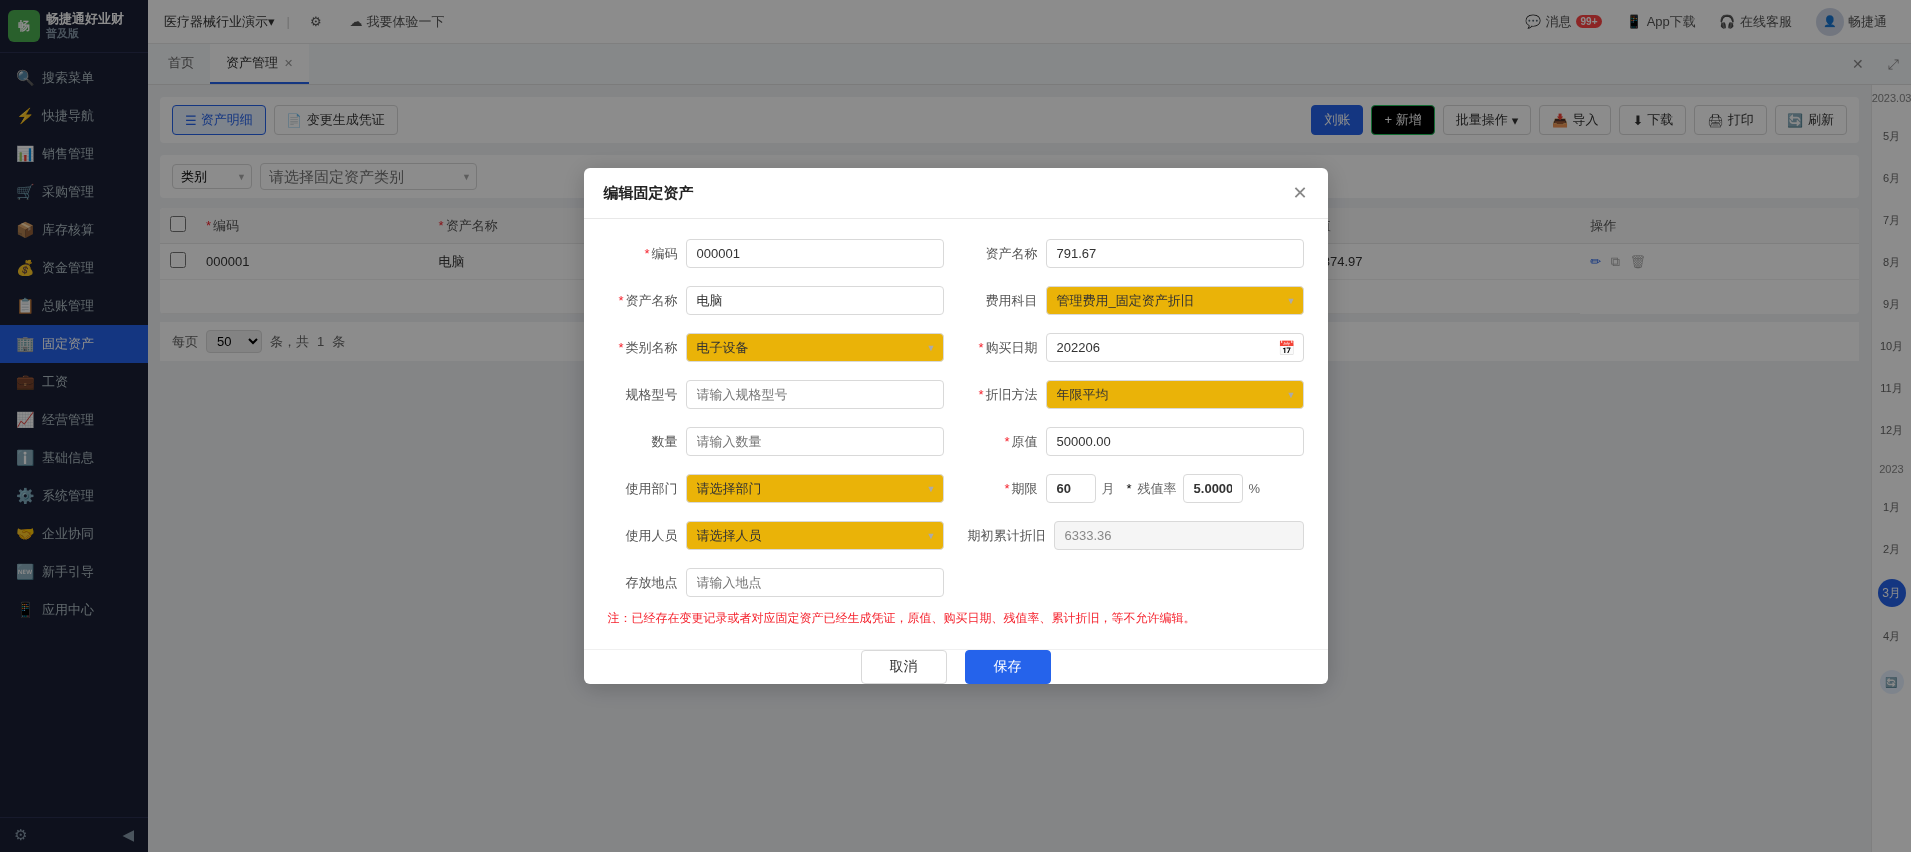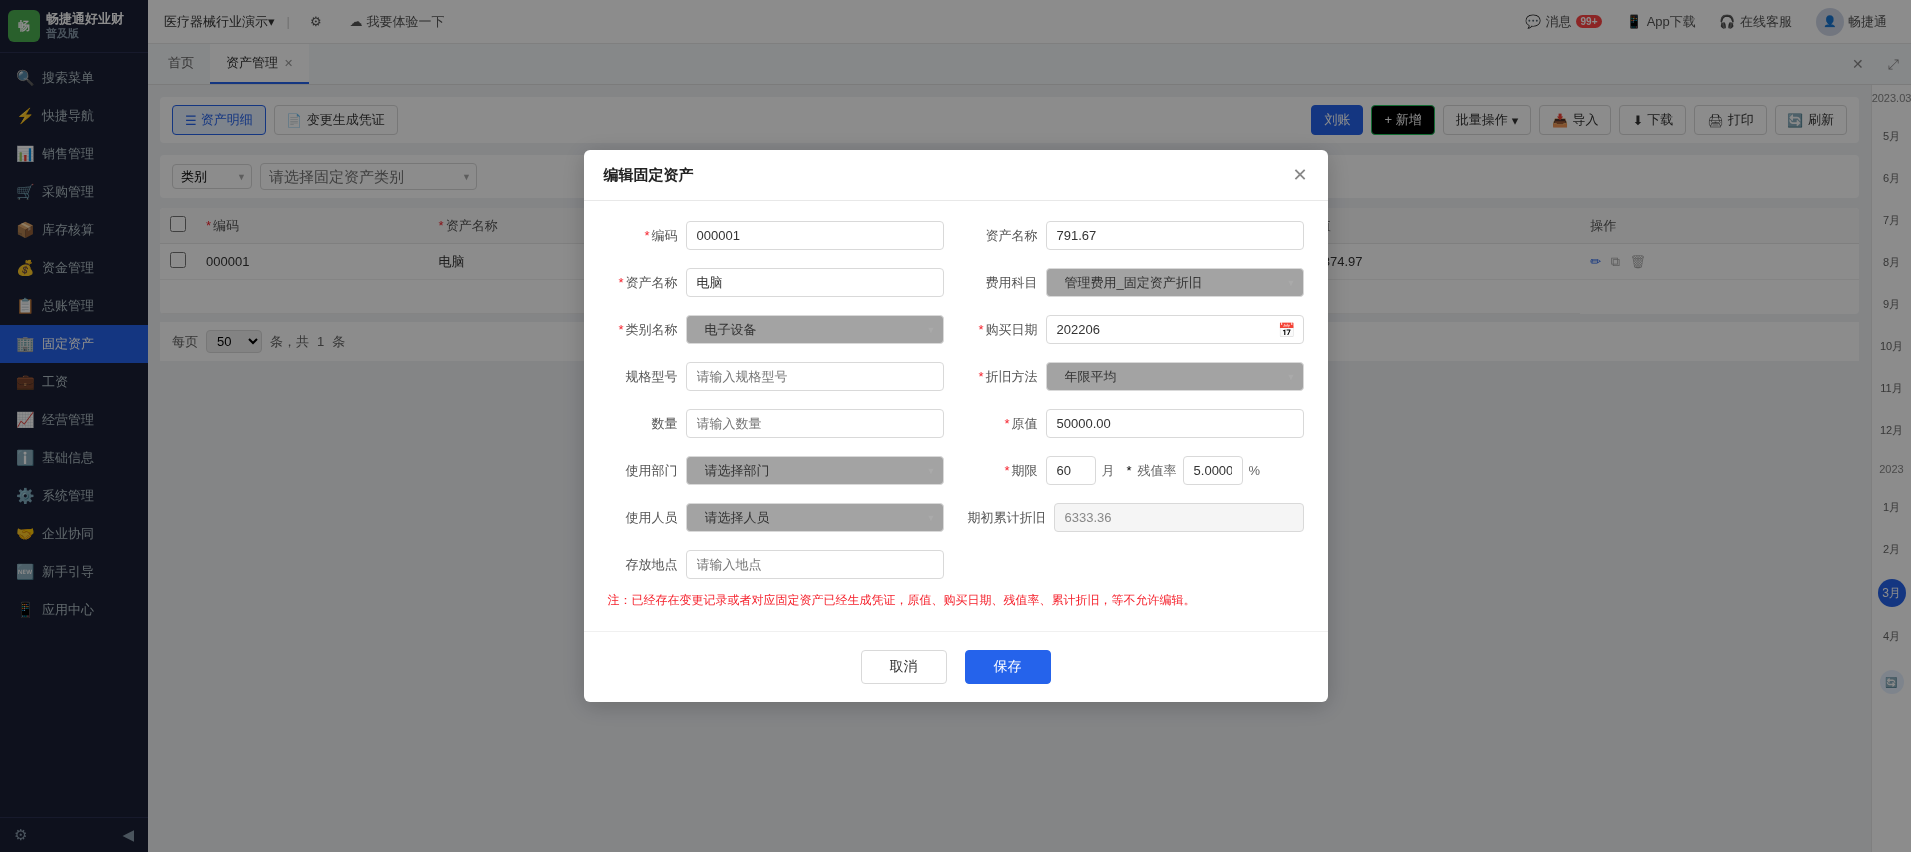--- a/index.html
+++ b/index.html
@@ -321,21 +321,21 @@
       padding: 14px 20px;
       border-bottom: 1px solid #e8e8e8;
     }
     .modal-title { font-size: 15px; font-weight: 600; color: #222; }
     .modal-close { cursor: pointer; color: #888; font-size: 18px; }
     .modal-body { padding: 20px 24px; }
     .modal-footer {
       display: flex;
       justify-content: center;
       gap: 18px;
-      padding: 18px 24px;
+      padding: 0 24px;
       border-top: 1px solid #f0f0f0;
     }
 
     
     .form-grid {
       display: grid;
       grid-template-columns: 1fr 1fr;
       gap: 18px 24px;
     }
     .form-row {
@@ -365,43 +365,43 @@
     .form-select-wrapper {
       flex: 1;
       position: relative;
       display: flex;
       align-items: center;
     }
     .form-select-wrapper select {
       width: 100%;
       border: 1px solid #d9d9d9;
       border-radius: 4px;
-      padding: 6px 28px 6px 18px;
+      padding: 6px 28px 6px 10px;
       font-size: 13px;
       color: #333;
       appearance: none;
-      background: #a3a3a3;
+      background: #eab308;
       cursor: pointer;
       outline: none;
     }
     .form-select-wrapper::after {
       content: '▼';
       font-size: 9px;
       position: absolute;
       right: 8px;
       color: #aaa;
       pointer-events: none;
     }
     .form-inline {
       display: flex;
       align-items: center;
       gap: 6px;
       flex: 1;
     }
-    .form-inline input { flex: 1; }
+    .form-inline input { flex: 1; font-weight: bold; }
     .form-unit { color: #666; font-size: 13px; white-space: nowrap; }
     .form-note {
       font-size: 12px;
       color: #f5222d;
       margin-top: 12px;
       line-height: 1.6;
     }
     .date-input-wrapper {
       flex: 1;
       position: relative;

